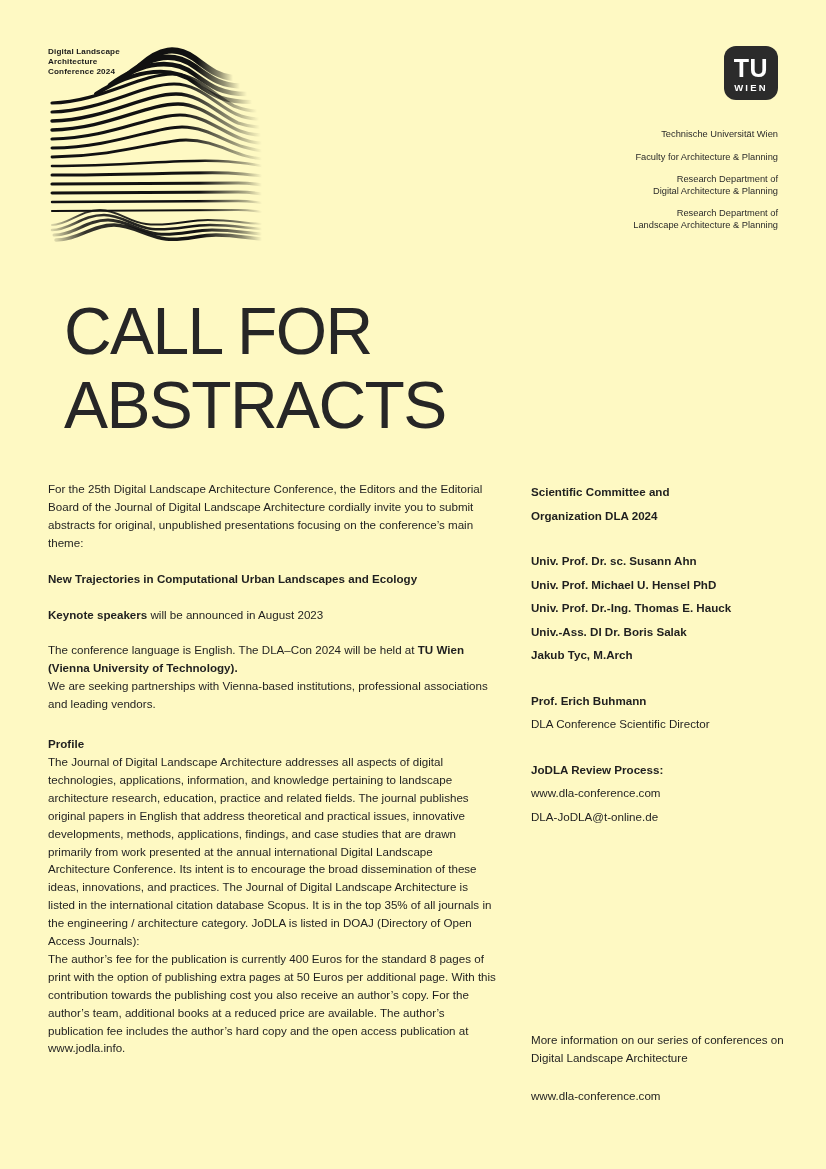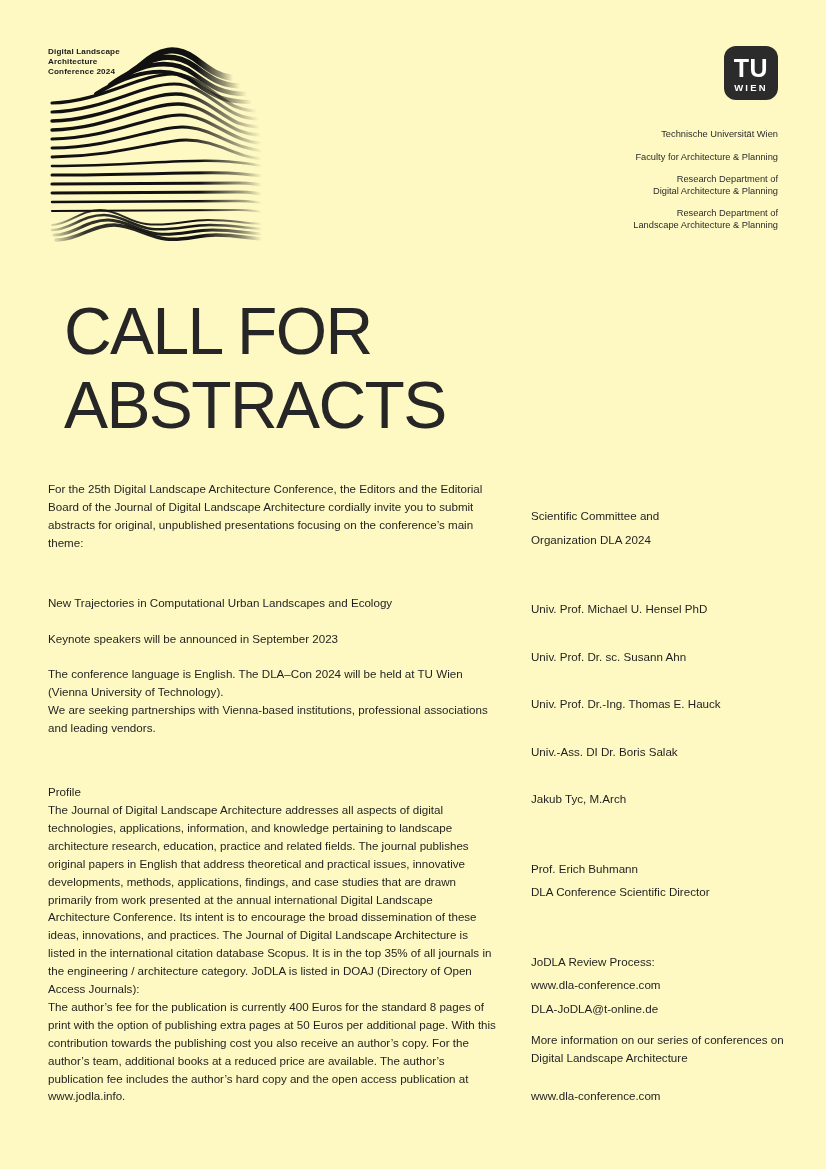--- a/index.html
+++ b/index.html
@@ -126,21 +126,21 @@
     top: 480px;
     width: 260px;
     font-size: 11.6px;
     line-height: 23.5px;
     color: #1f1f1f;
   }
 
   .p { margin: 0; white-space: pre-line; }
   .gap-md { height: 18px; }
   .gap-lg { height: 22px; }
-  .b { font-weight: normal; margin-top: 24px; }
+  .b { font-weight: bold; }
 
   .col-right .p { line-height: 23.5px; }
   .col-right .r-gap { height: 22px; }
 
   .footer-note {
     position: absolute;
     left: 531px;
     top: 1031px;
     width: 265px;
     font-size: 11.6px;
@@ -243,40 +243,40 @@
   </div>
 
   <div class="col-left">
 
     <p class="p">For the 25th Digital Landscape Architecture Conference, the Editors and the Editorial Board of the Journal of Digital Landscape Architecture cordially invite you to submit abstracts for original, unpublished presentations focusing on the conference’s main theme:</p>
     <div class="gap-md"></div>
 
     <p class="p b">New Trajectories in Computational Urban Landscapes and Ecology</p>
     <div class="gap-md"></div>
 
-    <p class="p"><span class="b">Keynote speakers</span><span> will be announced in September 2023</span></p>
+    <p class="p"><span class="b">Keynote speakers</span><span> will be announced in August 2023</span></p>
     <div class="gap-md"></div>
 
     <p class="p"><span>The conference language is English. The DLA–Con 2024 will be held at </span><span class="b">TU Wien (Vienna University of Technology).</span></p>
     <p class="p">We are seeking partnerships with Vienna-based institutions, professional associations and leading vendors.</p>
     <div class="gap-lg"></div>
 
     <p class="p b">Profile</p>
     <p class="p">The Journal of Digital Landscape Architecture addresses all aspects of digital technologies, applications, information, and knowledge pertaining to landscape architecture research, education, practice and related fields. The journal publishes original papers in English that address theoretical and practical issues, innovative developments, methods, applications, findings, and case studies that are drawn primarily from work presented at the annual international Digital Landscape Architecture Conference. Its intent is to encourage the broad dissemination of these ideas, innovations, and practices. The Journal of Digital Landscape Architecture is listed in the international citation database Scopus. It is in the top 35% of all journals in the engineering / architecture category. JoDLA is listed in DOAJ (Directory of Open Access Journals):</p>
     <p class="p">The author’s fee for the publication is currently 400 Euros for the standard 8 pages of print with the option of publishing extra pages at 50 Euros per additional page. With this contribution towards the publishing cost you also receive an author’s copy. For the author’s team, additional books at a reduced price are available. The author’s publication fee includes the author’s hard copy and the open access publication at www.jodla.info.</p>
   </div>
 
   <div class="col-right">
 
     <p class="p b">Scientific Committee and
 Organization DLA 2024</p>
     <div class="r-gap"></div>
 
+    <p class="p b">Univ. Prof. Dr. sc. Susann Ahn</p>
     <p class="p b">Univ. Prof. Michael U. Hensel PhD</p>
-    <p class="p b">Univ. Prof. Dr. sc. Susann Ahn</p>
     <p class="p b">Univ. Prof. Dr.-Ing. Thomas E. Hauck</p>
     <p class="p b">Univ.-Ass. DI Dr. Boris Salak</p>
     <p class="p b">Jakub Tyc, M.Arch</p>
     <div class="r-gap"></div>
 
     <p class="p b">Prof. Erich Buhmann</p>
     <p class="p">DLA Conference Scientific Director</p>
     <div class="r-gap"></div>
 
     <p class="p b">JoDLA Review Process:</p>

